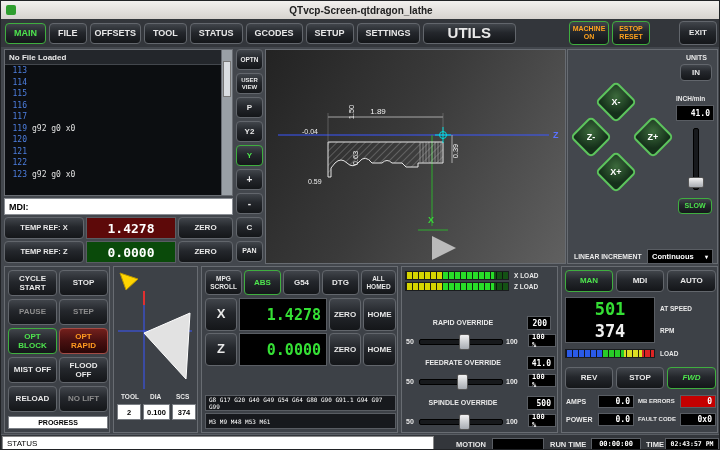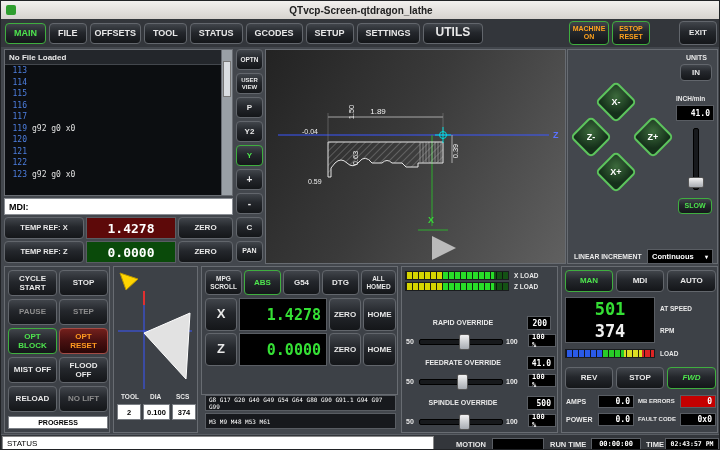--- a/index.html
+++ b/index.html
@@ -99,21 +99,21 @@
 
   <div class="abs" style="left:0;top:18px;width:720px;height:28px;background:#33363b;display:flex;align-items:center;gap:3px;padding:0 4px;box-sizing:border-box;">
     <div class="btn green" style="height:21px;padding:0 8px;font-size:9px;">MAIN</div>
     <div class="btn" style="height:21px;padding:0 8px;font-size:9px;">FILE</div>
     <div class="btn" style="height:21px;padding:0 4px;font-size:9px;">OFFSETS</div>
     <div class="btn" style="height:21px;padding:0 8px;font-size:9px;">TOOL</div>
     <div class="btn" style="height:21px;padding:0 8px;font-size:9px;">STATUS</div>
     <div class="btn" style="height:21px;padding:0 8px;font-size:9px;">GCODES</div>
     <div class="btn" style="height:21px;padding:0 8px;font-size:9px;">SETUP</div>
     <div class="btn" style="height:21px;padding:0 8px;font-size:9px;">SETTINGS</div>
-    <div class="btn" style="height:21px;padding:0 12px;font-size:12px;">UTILS</div>
+    <div class="btn" style="height:21px;padding:0 24px;font-size:15px;">UTILS</div>
     <div class="btn warn" style="height:24px;width:40px;margin-left:auto;font-size:7px;">MACHINE ON</div>
     <div class="btn warn" style="height:24px;width:38px;font-size:7px;">ESTOP RESET</div>
     <div class="btn" style="height:24px;width:38px;margin-left:26px;font-size:8px;">EXIT</div>
   </div>
 
   <div class="gv" style="left:3px;top:48px;width:229px;height:147px;">
     <div class="gv-header">No File Loaded</div>
     <div class="gv-lines">
 
         <div class="gline">
@@ -274,21 +274,21 @@
       <span style="font-size:6px;">▾</span>
     </div>
   </div>
 
   <div class="panel" style="left:3px;top:265px;width:106px;height:167px;">
     <div class="btn abs" style="left:3px;top:3px;width:49px;height:26px;">CYCLE START</div>
     <div class="btn abs" style="left:54px;top:3px;width:49px;height:26px;">STOP</div>
     <div class="btn abs dim" style="left:3px;top:32px;width:49px;height:26px;">PAUSE</div>
     <div class="btn abs dim" style="left:54px;top:32px;width:49px;height:26px;">STEP</div>
     <div class="btn abs green" style="left:3px;top:61px;width:49px;height:26px;">OPT BLOCK</div>
-    <div class="btn abs redbg" style="left:54px;top:61px;width:49px;height:26px;">OPT RESET</div>
+    <div class="btn abs redbg" style="left:54px;top:61px;width:49px;height:26px;">OPT RAPID</div>
     <div class="btn abs" style="left:3px;top:90px;width:49px;height:26px;">MIST OFF</div>
     <div class="btn abs" style="left:54px;top:90px;width:49px;height:26px;">FLOOD OFF</div>
     <div class="btn abs" style="left:3px;top:119px;width:49px;height:26px;">RELOAD</div>
     <div class="btn abs dim" style="left:54px;top:119px;width:49px;height:26px;">NO LIFT</div>
     <div class="progress" style="left:3px;top:149px;width:100px;height:13px;">PROGRESS</div>
   </div>
 
   <div class="panel" style="left:112px;top:265px;width:85px;height:167px;">
     <svg class="abs" style="left:4px;top:4px;" width="22" height="20">
       <polygon points="2,2 20,8 8,19" fill="#ffd400" stroke="#b89500" stroke-width="1"></polygon>
@@ -300,21 +300,21 @@
       <polygon points="26,42 72,22 68,88" fill="#e2e2e2" stroke="#fff" stroke-width="1"></polygon>
     </svg>
     <span class="label" style="left:7px;top:126px;font-size:6.5px;">TOOL</span>
     <span class="label" style="left:36px;top:126px;font-size:6.5px;">DIA</span>
     <span class="label" style="left:62px;top:126px;font-size:6.5px;">SCS</span>
     <div class="wbox" style="left:3px;top:137px;width:24px;height:16px;">2</div>
     <div class="wbox" style="left:29px;top:137px;width:27px;height:16px;">0.100</div>
     <div class="wbox" style="left:58px;top:137px;width:24px;height:16px;">374</div>
   </div>
 
-  <div class="panel" style="left:200px;top:265px;width:197px;height:129px;">
+  <div class="panel" style="left:200px;top:265px;width:197px;height:167px;">
     <div class="btn abs" style="left:3px;top:3px;width:37px;height:25px;font-size:6.5px;">MPG SCROLL</div>
     <div class="btn abs green" style="left:42px;top:3px;width:37px;height:25px;">ABS</div>
     <div class="btn abs" style="left:81px;top:3px;width:37px;height:25px;">G54</div>
     <div class="btn abs" style="left:120px;top:3px;width:37px;height:25px;">DTG</div>
     <div class="btn abs" style="left:159px;top:3px;width:35px;height:25px;font-size:6.5px;">ALL HOMED</div>
 
     <div class="btn abs" style="left:3px;top:31px;width:32px;height:33px;font-size:13px;">X</div>
     <div class="dro-display" style="left:37px;top:31px;width:88px;height:33px;font-size:15px;">1.4278</div>
     <div class="btn abs" style="left:127px;top:31px;width:32px;height:33px;">ZERO</div>
     <div class="btn abs" style="left:161px;top:31px;width:33px;height:33px;">HOME</div>

